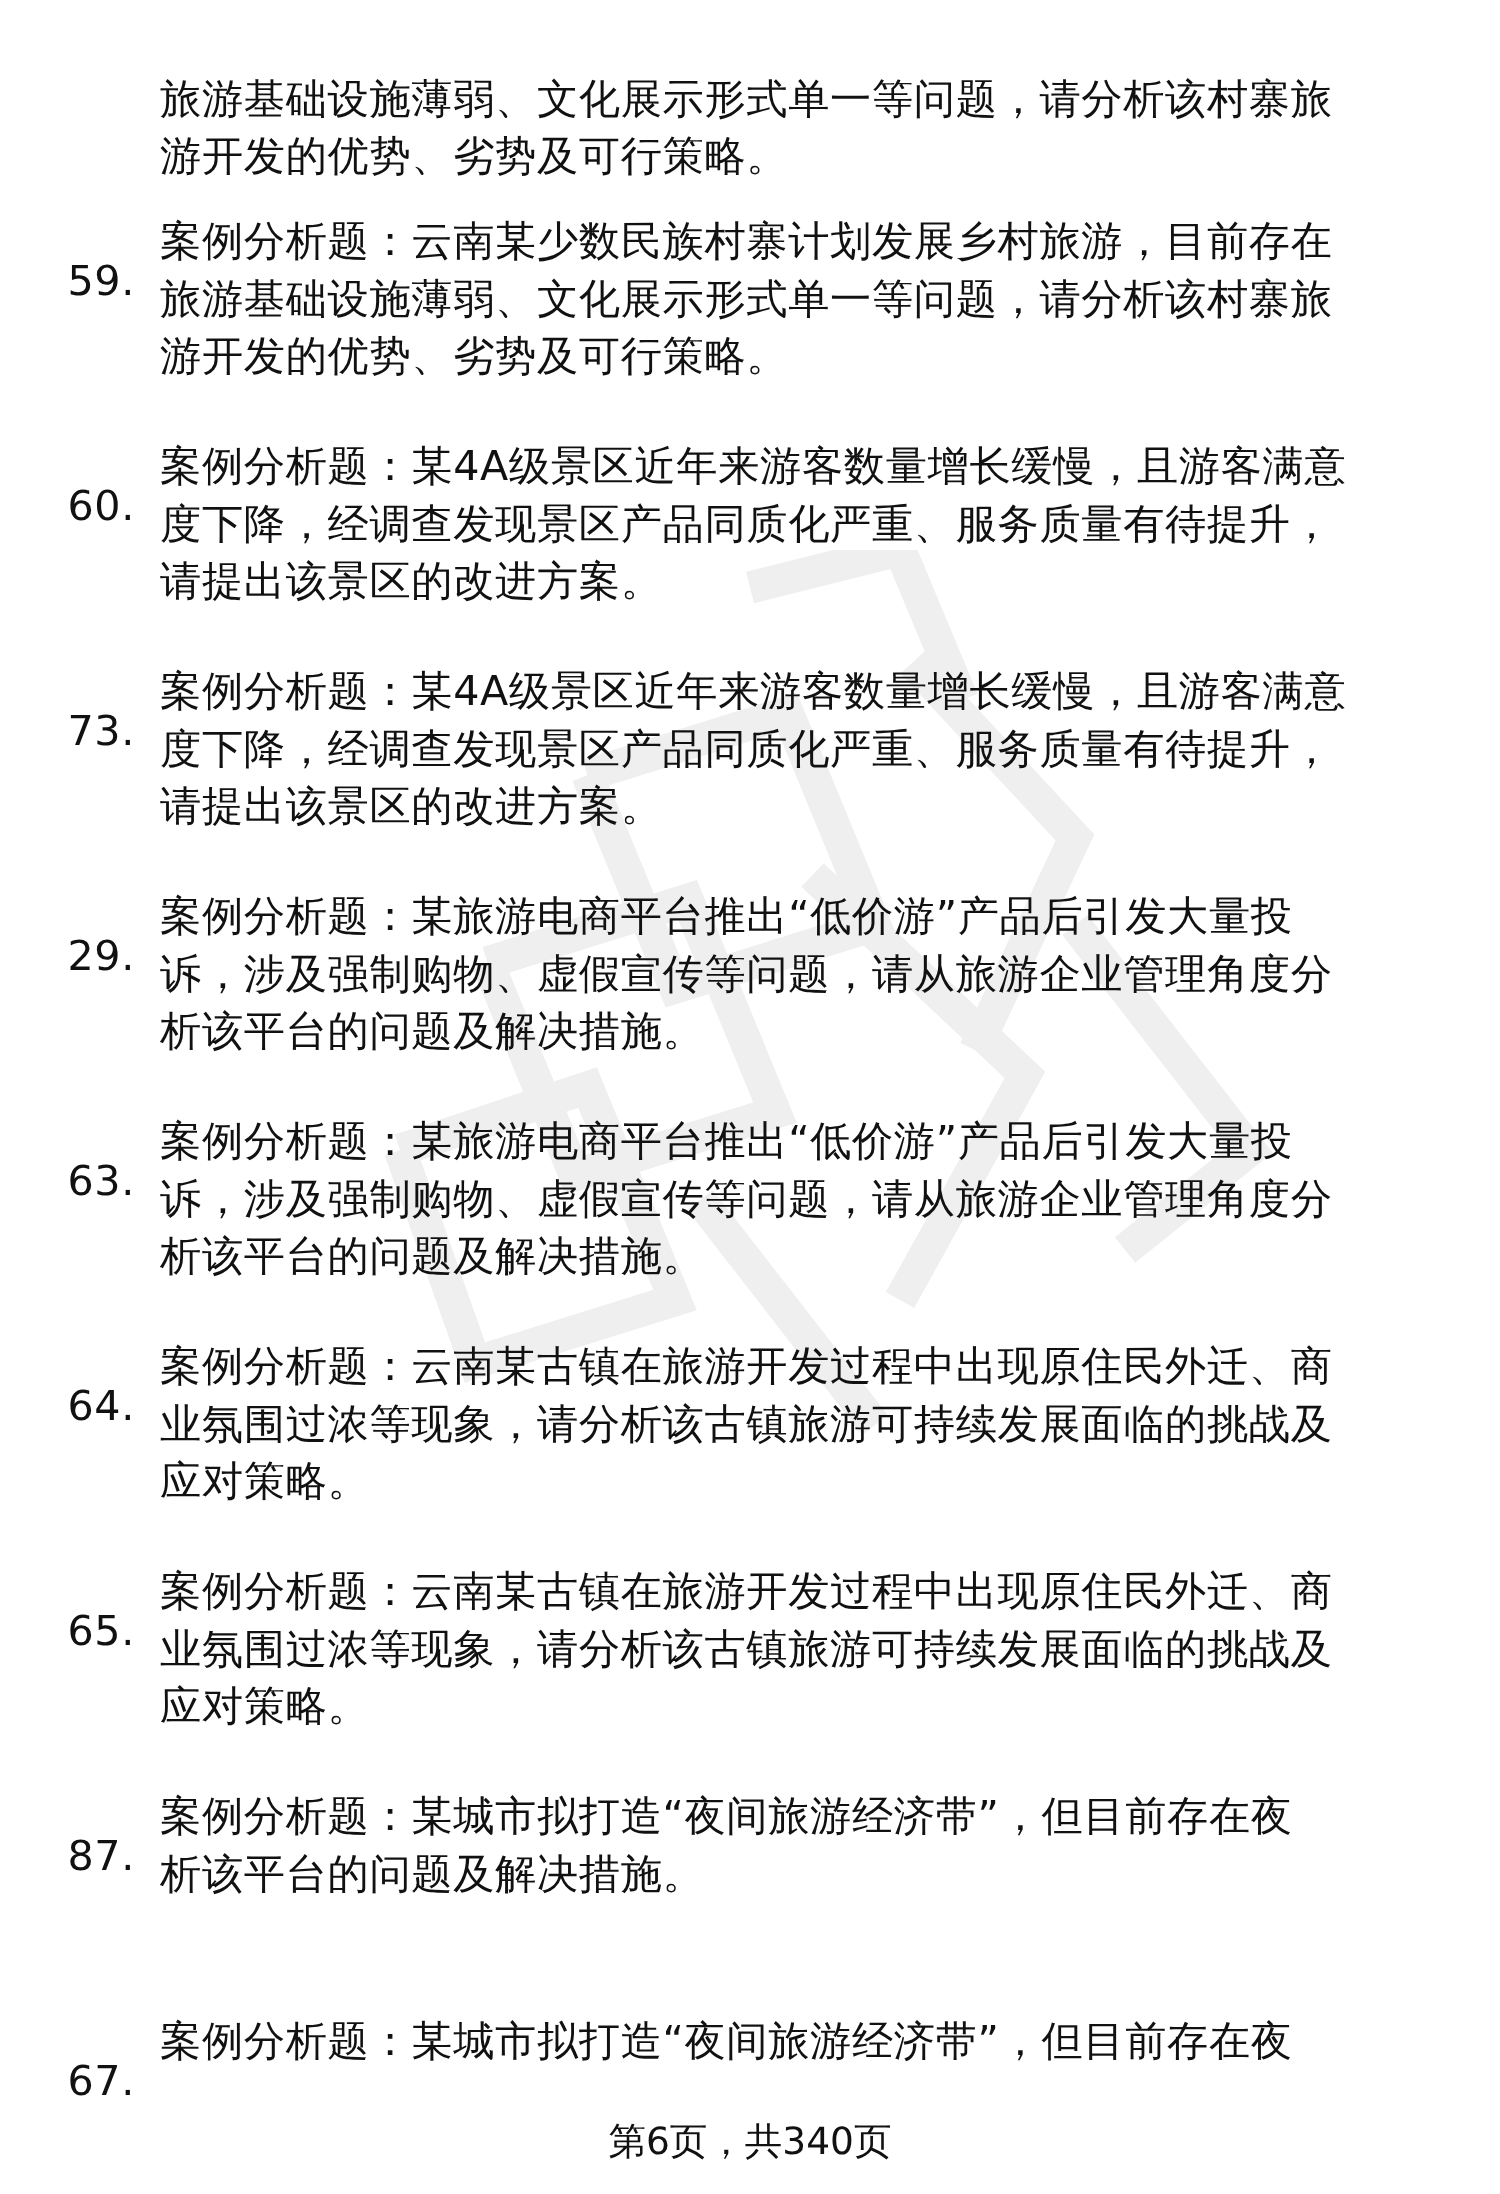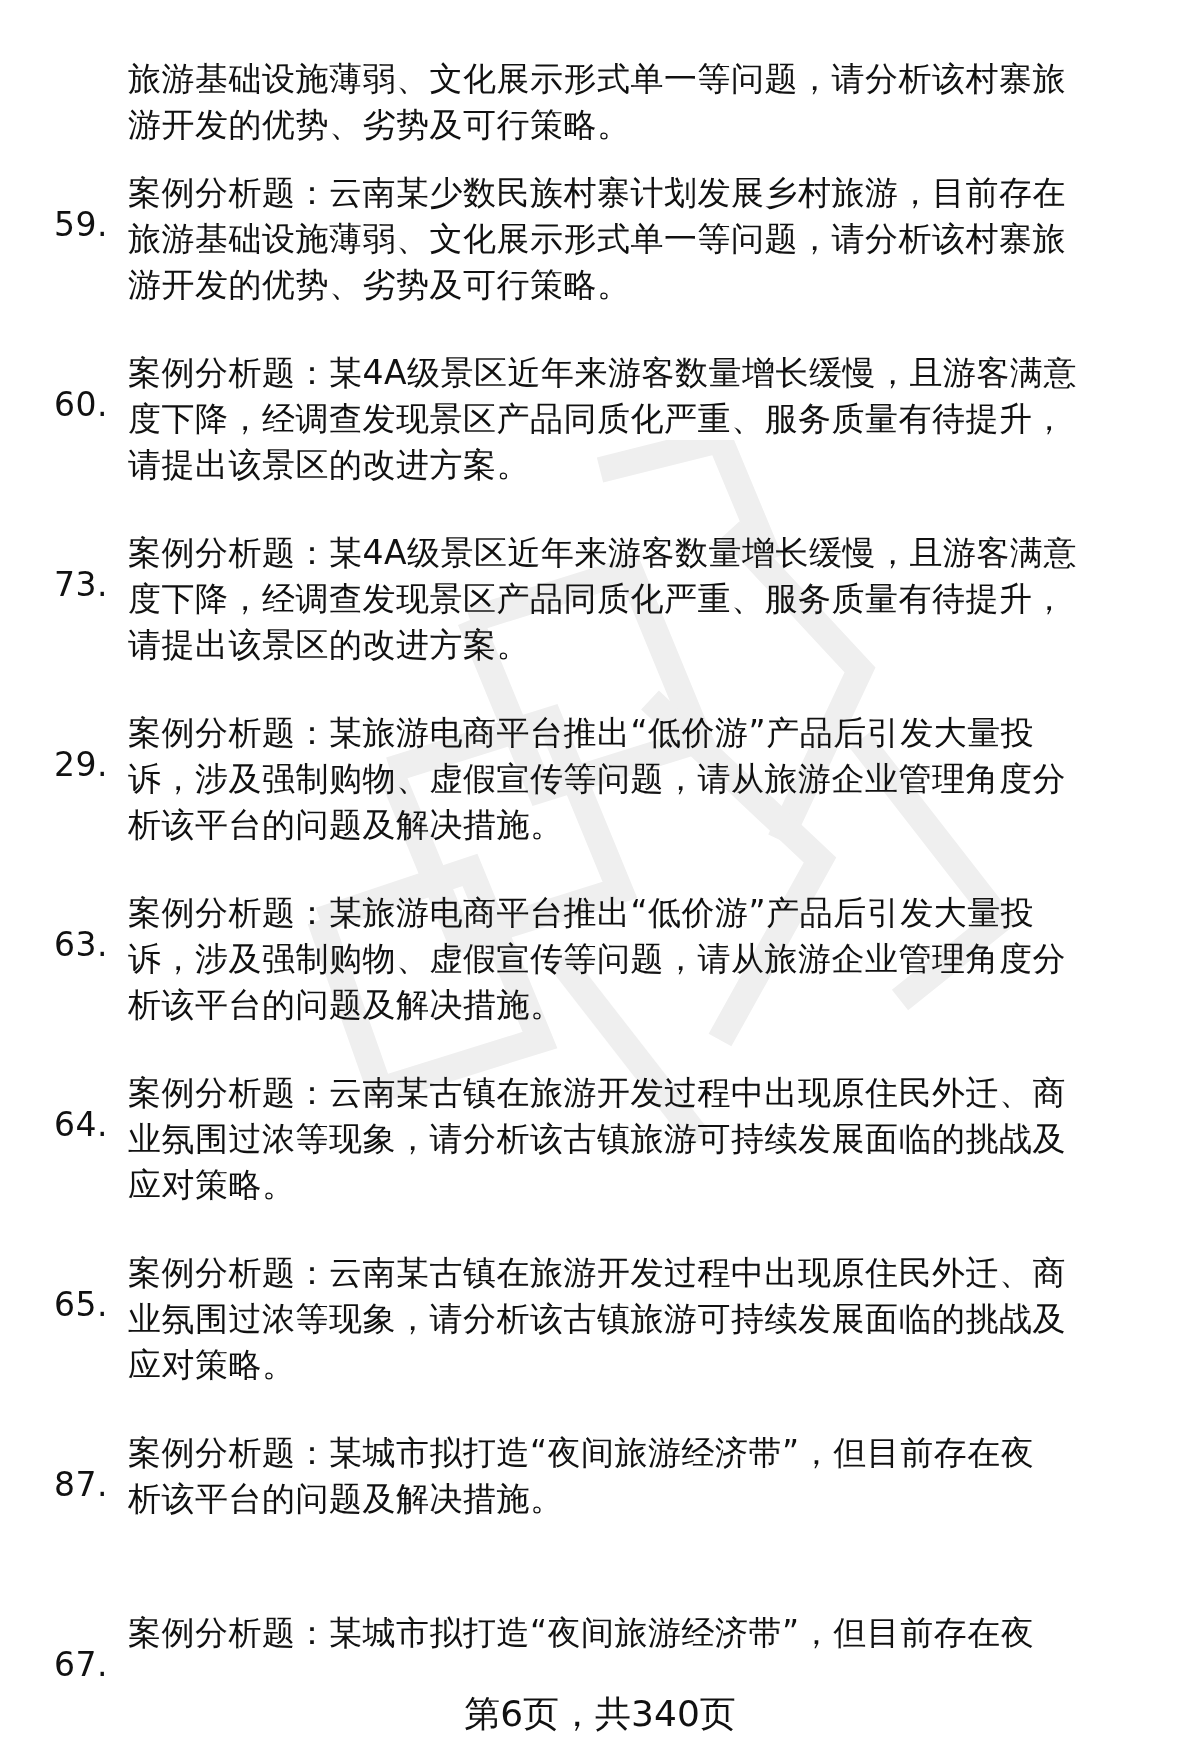--- a/index.html
+++ b/index.html
@@ -58,21 +58,21 @@
     .item .text .line {
       display: block;
       white-space: nowrap;
     }
     .footer {
       position: absolute;
       left: 0;
       width: 1200px;
       top: 1694px;
       text-align: center;
-      font-size: 36px;
+      font-size: 30px;
       line-height: 40px;
       color: #111111;
     }
   </style>
 </head>
 <body>
 
 <svg class="watermark" viewBox="0 0 720 760" xmlns="http://www.w3.org/2000/svg">
   <g fill="none" stroke="#efefef" stroke-width="26" stroke-linejoin="miter">
     <polyline points="300,30 420,0 470,120"></polyline>

